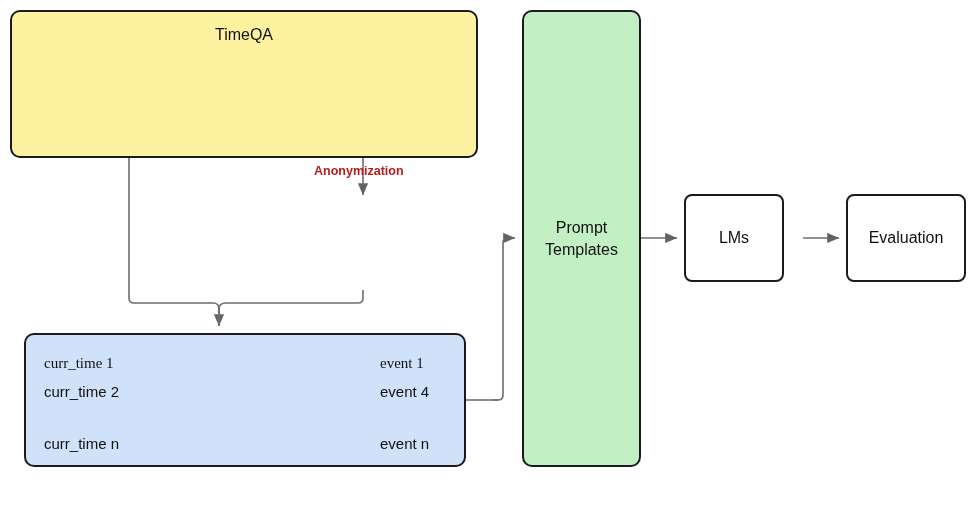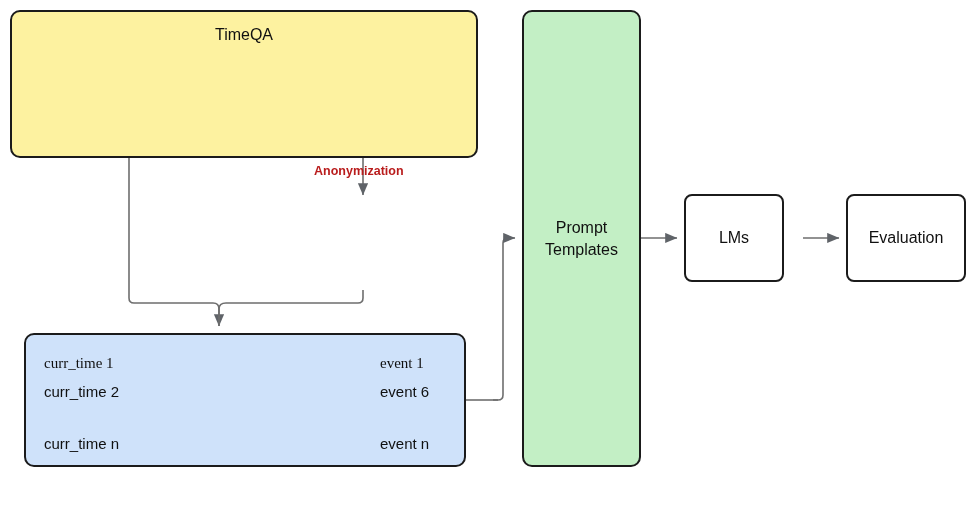--- a/index.html
+++ b/index.html
@@ -182,21 +182,21 @@
   <div class="edge-label" id="anonymization-label">Anonymization</div>
 
 
   <div class="node" id="pairs-node"></div>
 
   <div class="pair-label pair-left row-1">curr_time 1</div>
   <div class="pair-label pair-left row-2">curr_time 2</div>
   <div class="pair-label pair-left row-n">curr_time n</div>
 
   <div class="pair-label pair-right row-1">event 1</div>
-  <div class="pair-label pair-right row-2">event 6</div>
+  <div class="pair-label pair-right row-2">event 4</div>
   <div class="pair-label pair-right row-n">event n</div>
 
   <div class="node" id="prompt-templates-node">Prompt
 Templates</div>
 
   <div class="node" id="lms-node">LMs</div>
 
   <div class="node" id="evaluation-node">Evaluation</div>
 
 </div>

